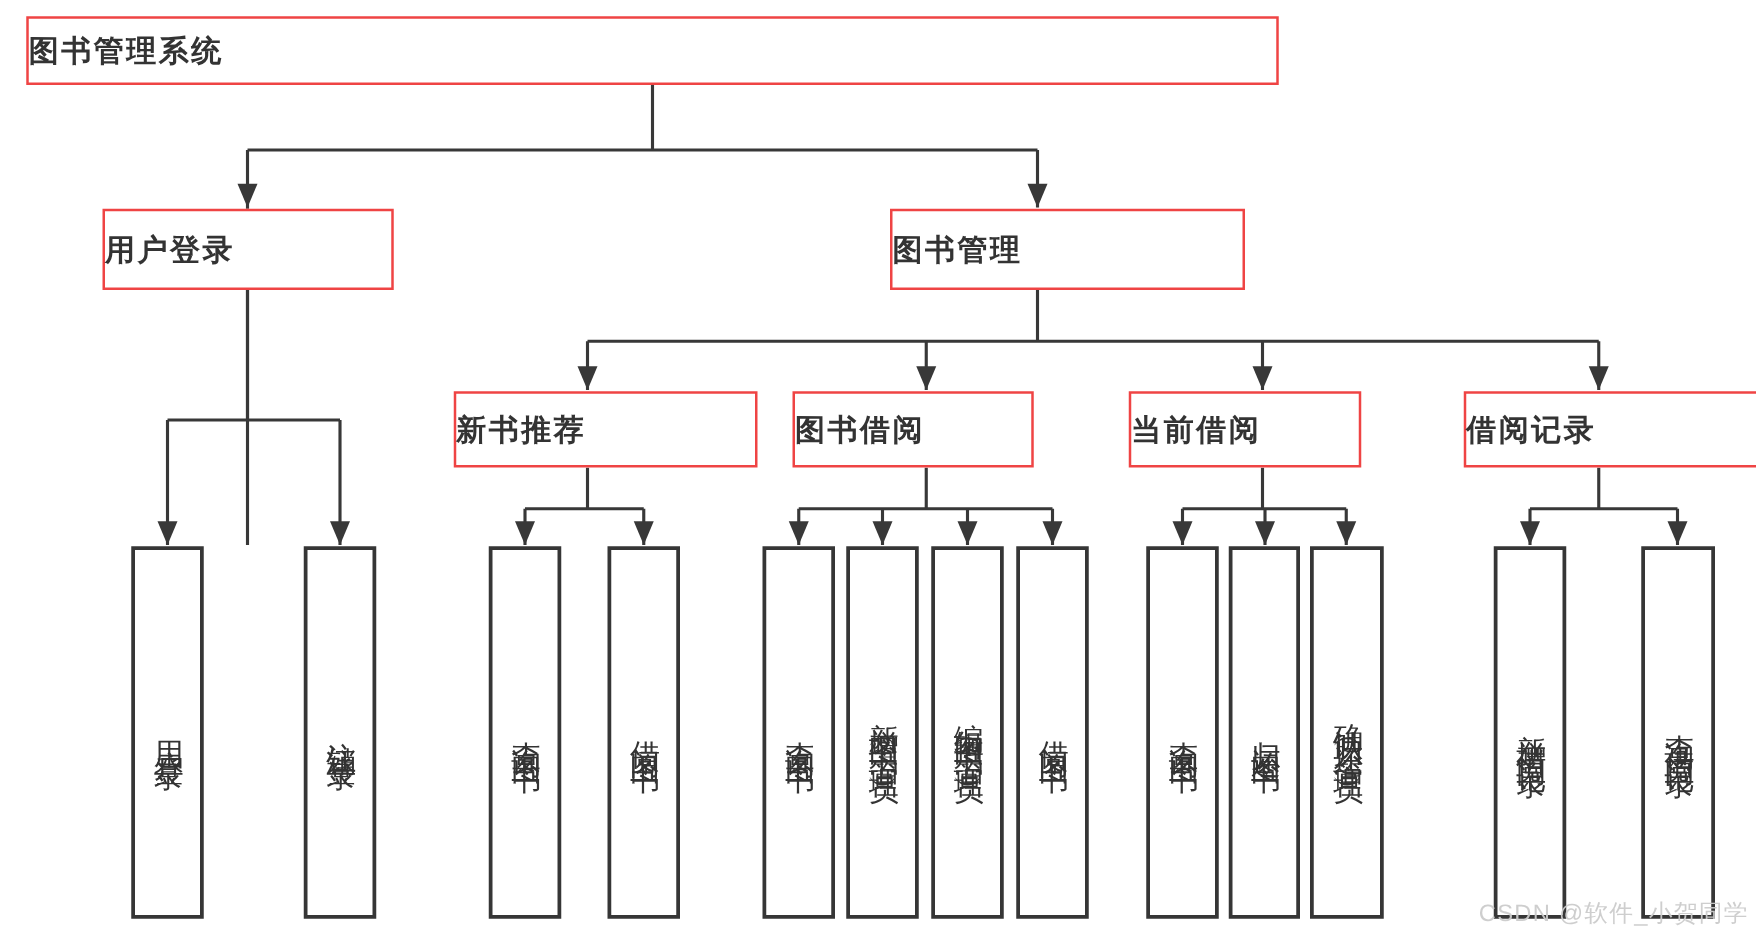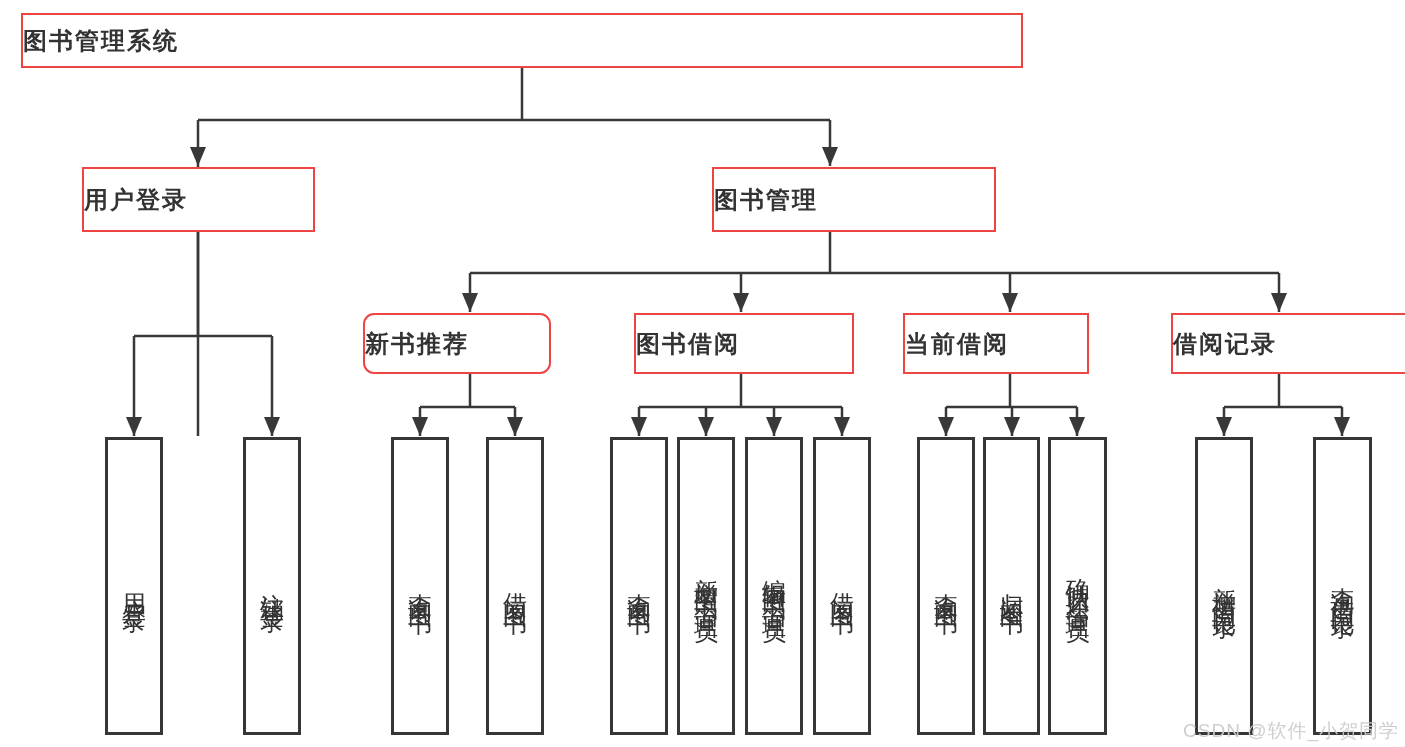--- a/index.html
+++ b/index.html
@@ -120,24 +120,24 @@
     <span class="lbl">图书管理系统</span>
   </div>
 
   <div class="box" style="left:82px; top:167px; width:233px; height:65px;">
     <span class="lbl">用户登录</span>
   </div>
   <div class="box" style="left:712px; top:167px; width:284px; height:65px;">
     <span class="lbl">图书管理</span>
   </div>
 
-  <div class="box" style="left:363px; top:313px; width:188px; height:61px;border-radius:11px;">
+  <div class="box" style="left:363px; top:313px; width:243px; height:61px;">
     <span class="lbl">新书推荐</span>
   </div>
-  <div class="box" style="left:634px; top:313px; width:220px; height:61px;">
+  <div class="box" style="left:634px; top:313px; width:193px; height:61px;">
     <span class="lbl">图书借阅</span>
   </div>
   <div class="box" style="left:903px; top:313px; width:186px; height:61px;">
     <span class="lbl">当前借阅</span>
   </div>
   <div class="box" style="left:1171px; top:313px; width:260px; height:61px;">
     <span class="lbl">借阅记录</span>
   </div>
 
   <div class="vbox" style="left:105px; width:58px;">

